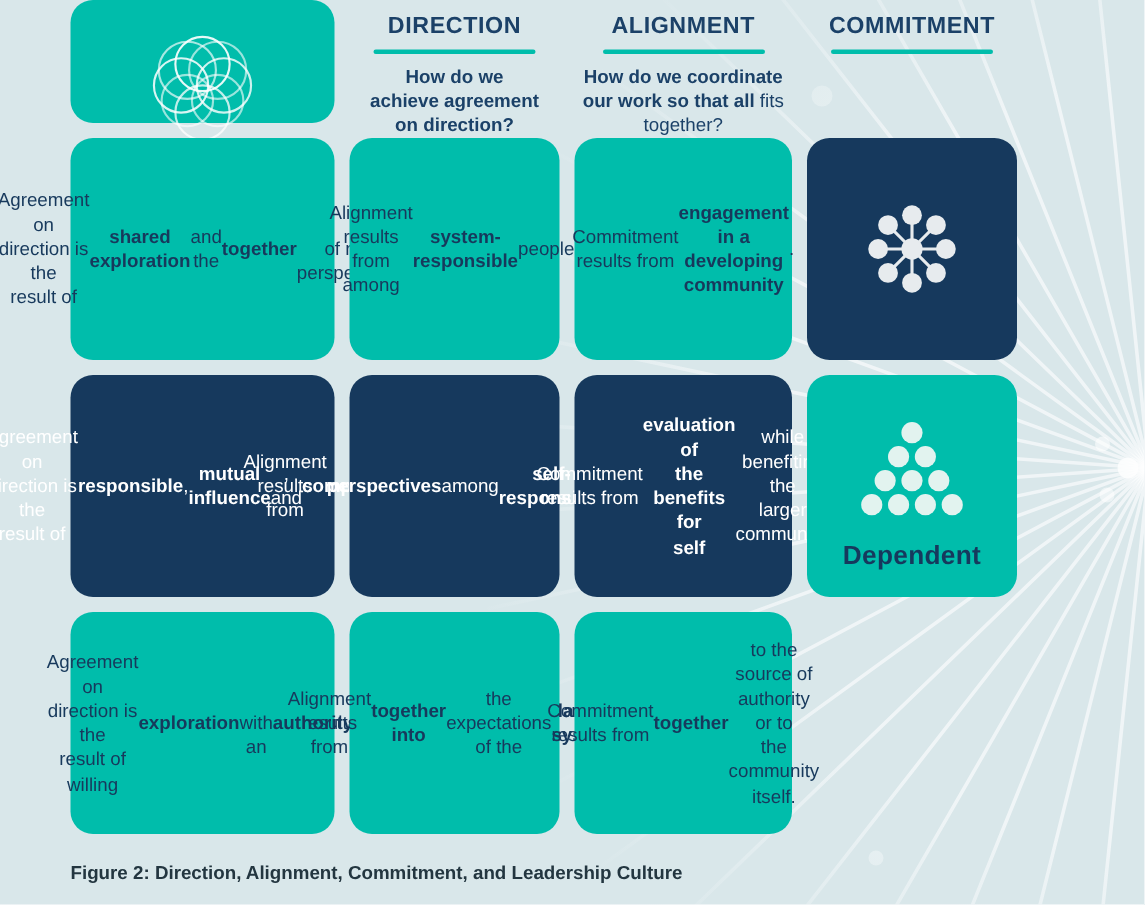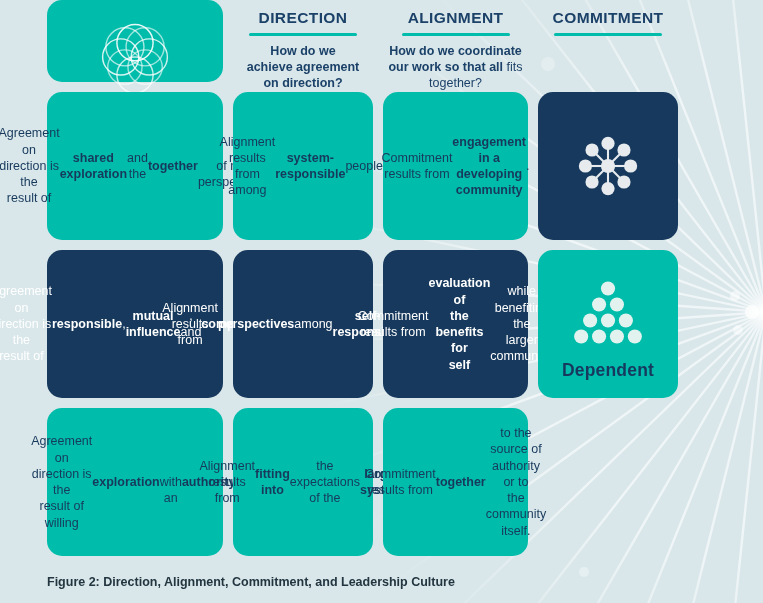--- a/index.html
+++ b/index.html
@@ -181,20 +181,20 @@
             <circle cx="59" cy="43" r="7.5"></circle>
           <circle cx="11.5" cy="60" r="7.5"></circle>
             <circle cx="30.5" cy="60" r="7.5"></circle>
             <circle cx="49.5" cy="60" r="7.5"></circle>
             <circle cx="68.5" cy="60" r="7.5"></circle>
         </svg>
       </div>
       <div class="row-label">Dependent</div>
     </div>
     <div class="cell teal">Agreement on<br>direction is the<br>result of<br>willing <strong>exploration</strong><br>with an<br><strong>authority</strong>.</div>
-    <div class="cell teal">Alignment<br>results from<br><strong>fitting into</strong> the<br>expectations of the<br><strong>larger system</strong>.</div>
+    <div class="cell teal">Alignment<br>results from<br><strong>together into</strong> the<br>expectations of the<br><strong>larger system</strong>.</div>
     <div class="cell teal">Commitment<br>results from<br><strong>together</strong> to the<br>source of<br>authority or to<br>the community<br>itself.</div>
 
   </div>
 
   <div class="caption">Figure 2: Direction, Alignment, Commitment, and Leadership Culture</div>
 
 </div>
 
 </body></html>

